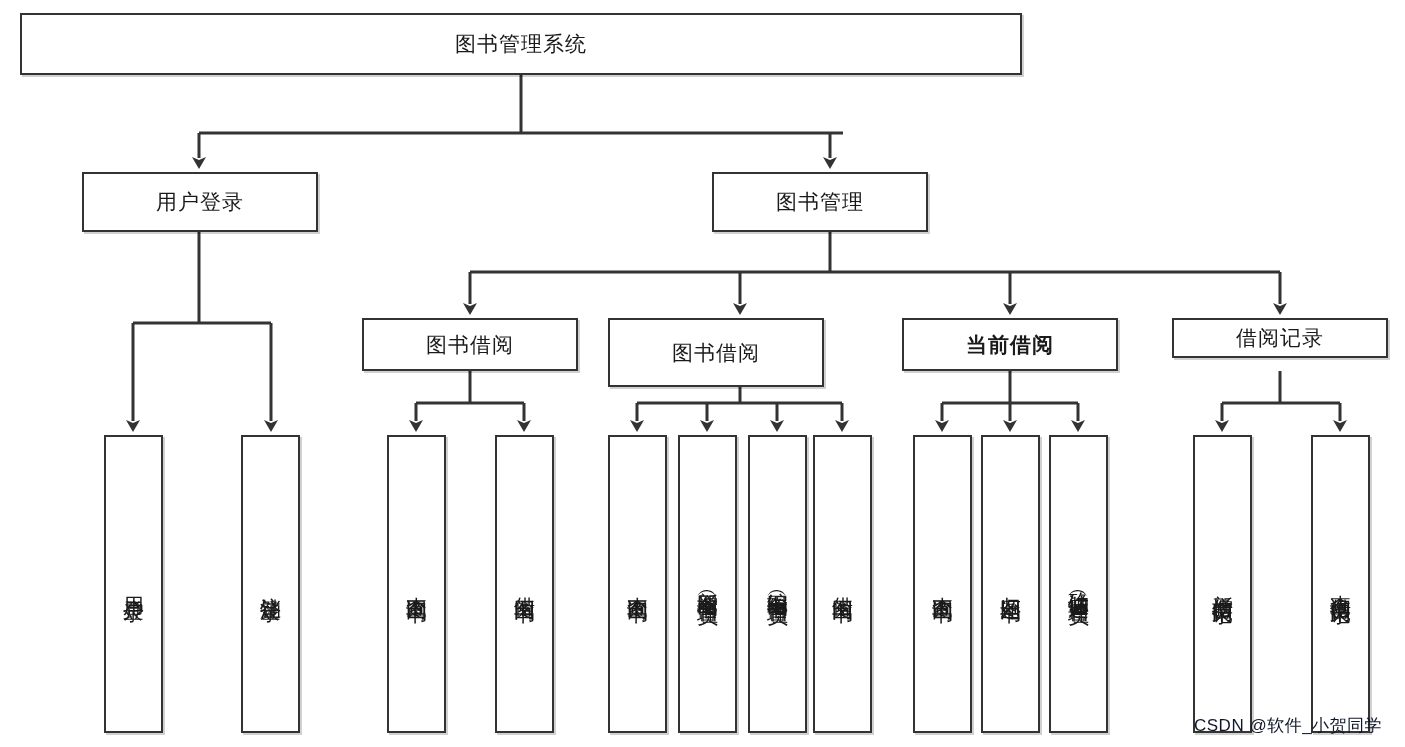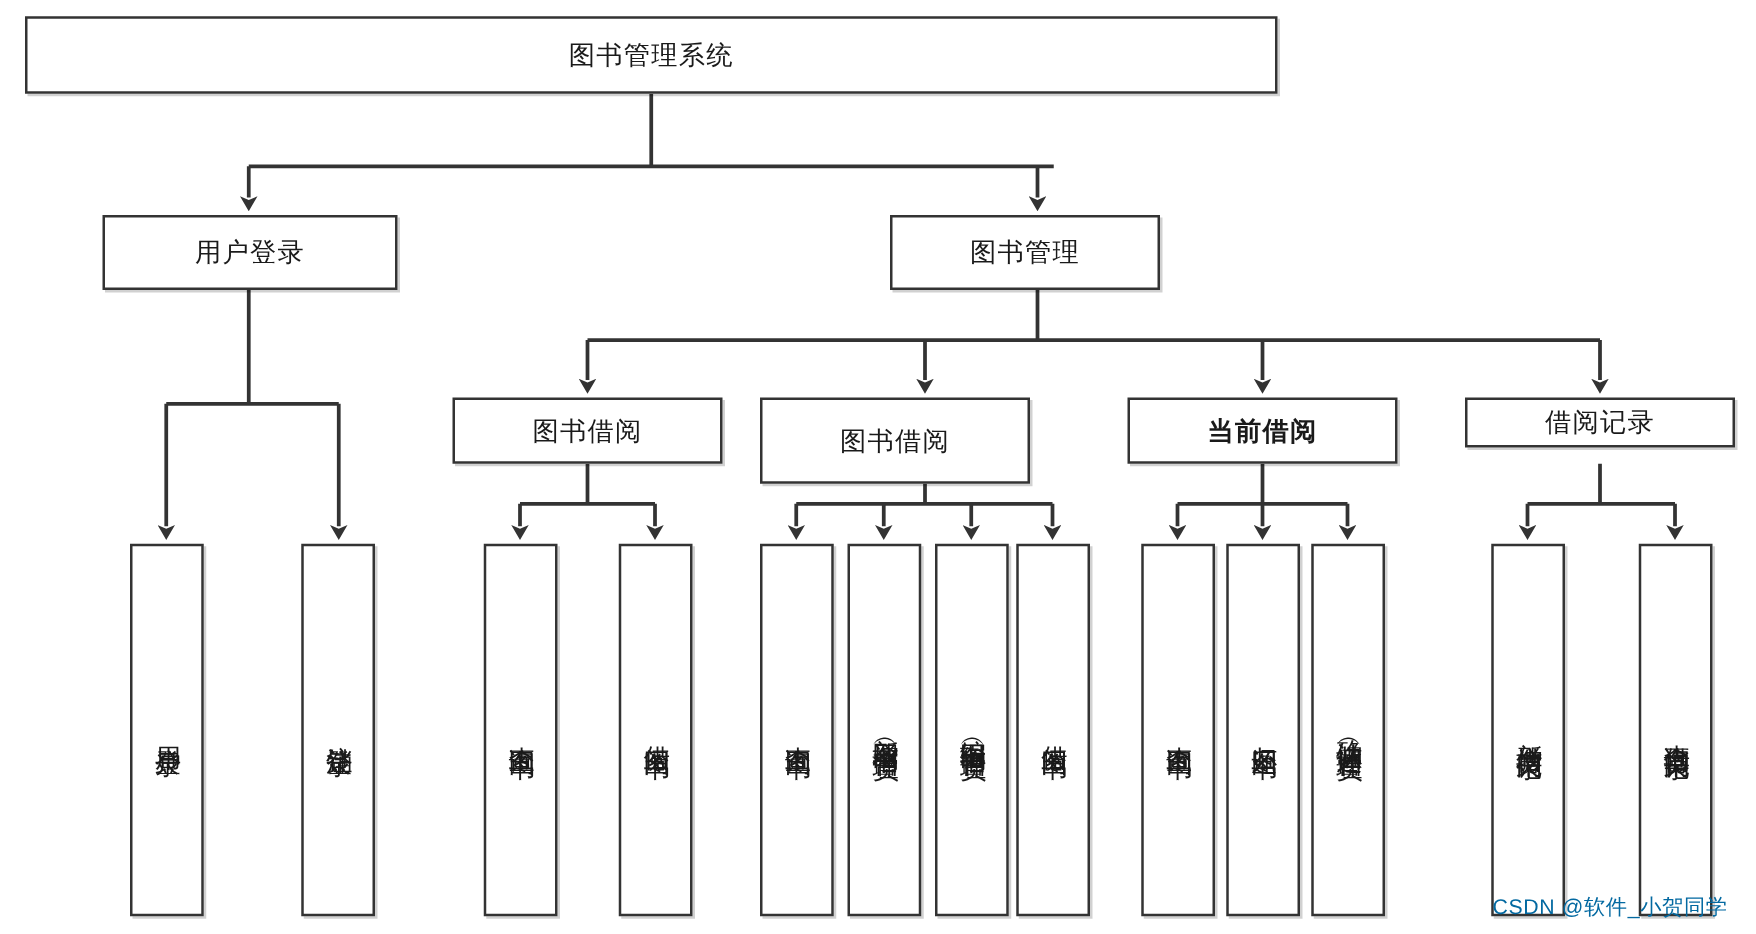--- a/index.html
+++ b/index.html
@@ -51,21 +51,21 @@
     justify-content: center;
     padding: 4px 0;
     line-height: 1.05;
   }
   .node .label {
     display: block;
   }
   .watermark {
     position: absolute;
     font-size: 17px;
-    color: #0369a1;
+    color: #0f172a;
     letter-spacing: 0.5px;
     white-space: nowrap;
     user-select: none;
   }
 </style>
 </head>
 <body>
 
 <div id="canvas">
 

